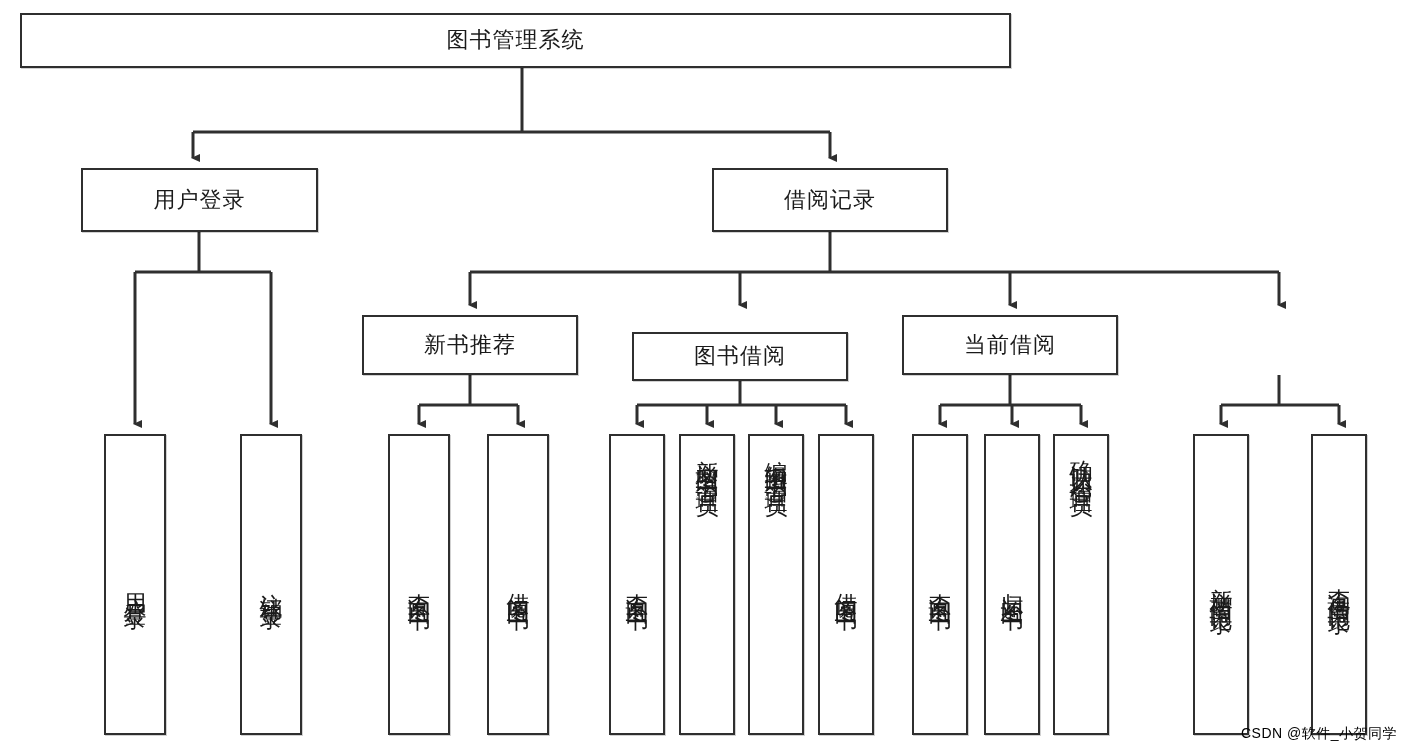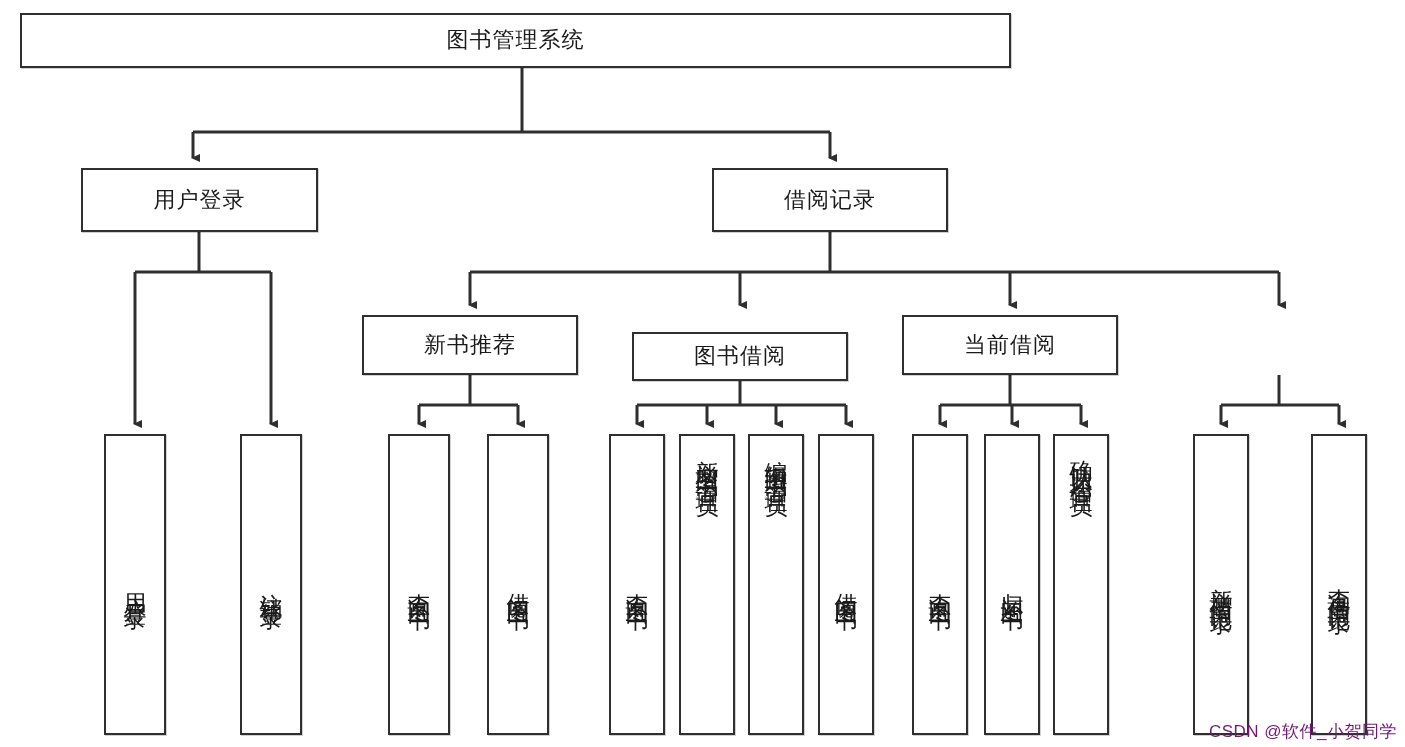--- a/index.html
+++ b/index.html
@@ -46,22 +46,22 @@
     letter-spacing:5px;
     white-space:nowrap;
   }
   .v-node.tall{padding-top:6px;}
   .v-node.mid{align-items:center;padding-top:0;}
 
   .watermark{
     position:absolute;
     right:8px;
     bottom:4px;
-    font-size:17px;
-    color:#701a75;
+    font-size:14px;
+    color:#000000;
     letter-spacing:0.5px;
     white-space:nowrap;
     user-select:none;
   }
 </style>
 </head>
 <body>
 
 <div id="stage">
 

